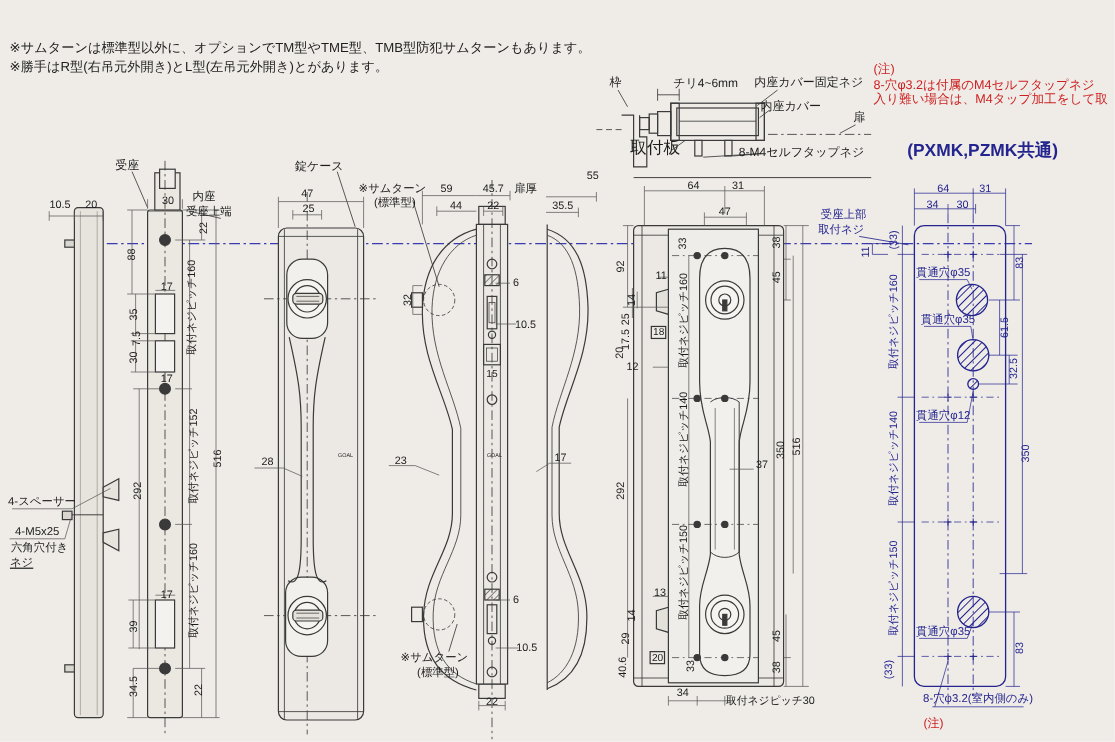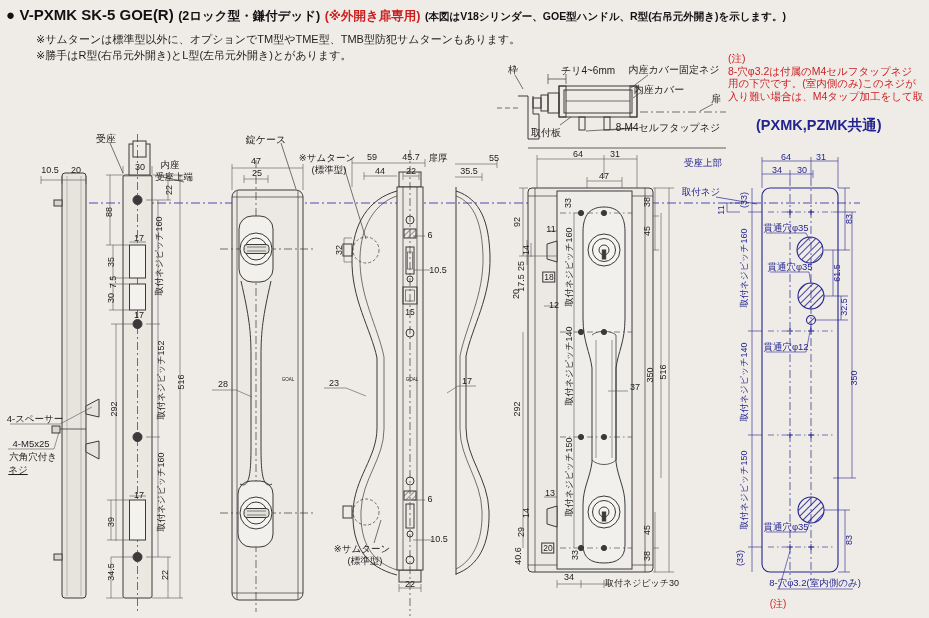--- a/index.html
+++ b/index.html
@@ -7,21 +7,21 @@
          font-family:"Liberation Sans","DejaVu Sans",sans-serif;}
   .lbl{position:absolute;white-space:nowrap;line-height:1.05;font-size:9px;color:#1d1d1d;}
   .lbl.b{color:#24248f;}
   .lbl.r{color:#cc1f1f;}
   .lbl.box{border:0.8px solid #333;padding:0 1px;background:#efece8;}
   #titlebar{position:absolute;left:6px;top:6px;color:#111;}
   #titlebar .t1{font-size:15px;font-weight:bold;}
   #titlebar .t2{font-size:12.5px;font-weight:bold;}
   #titlebar .t3{font-size:12.5px;font-weight:bold;color:#cc1f1f;}
   #titlebar .t4{font-size:10.5px;font-weight:bold;}
-  .noteline{position:absolute;font-size:11px;color:#1d1d1d;margin-left:28px;}
+  .noteline{position:absolute;font-size:11px;color:#1d1d1d;}
   #rednote{position:absolute;left:728px;top:52px;width:200px;color:#cc1f1f;font-size:10.5px;line-height:12.5px;}
   #cutheading{position:absolute;left:756px;top:116px;color:#24248f;font-weight:bold;}
   #cutheading .c1{font-size:17px;letter-spacing:1px;}
   #cutheading .c2{font-size:14.5px;text-align:center;}
   svg{position:absolute;left:0;top:0;}
 </style>
 </head>
 <body>
 
 <div id="stage">
@@ -232,65 +232,57 @@
       <path d="M852,212 V478 M833,212 H856 M833,478 H856"></path>
       <path d="M845,510 V572 M824,510 H850 M838,572 H850"></path>
       <path d="M766,233 H806 L810,241"></path>
       <path d="M770,272 H809 L811,284"></path>
       <path d="M766,352 H806 L811,326"></path>
       <path d="M766,532 H806 L811,519"></path>
       <path d="M777,589 H853 M779,589 L790,551"></path>
     </g>
   </svg>
 
-  <div id="titlebar">
-    <span class="t1">●</span>
-    <span class="t1">V-PXMK SK-5 GOE(R)</span>
-    <span class="t2">(2ロック型・鎌付デッド)</span>
-    <span class="t3">(※外開き扉専用)</span>
-    <span class="t4">(本図はV18シリンダー、GOE型ハンドル、R型(右吊元外開き)を示します。)</span>
-  </div>
   <div class="noteline" style="left:8px;top:32px;">※サムターンは標準型以外に、オプションでTM型やTME型、TMB型防犯サムターンもあります。</div>
   <div class="noteline" style="left:8px;top:48px;">※勝手はR型(右吊元外開き)とL型(左吊元外開き)とがあります。</div>
 
   <div id="rednote">
     <div>(注)</div>
     <div>8-穴φ3.2は付属のM4セルフタップネジ</div>
-    <div>用の下穴です。(室内側のみ)このネジが</div>
     <div>入り難い場合は、M4タップ加工をして取</div>
   </div>
 
   <div id="cutheading">
     <div class="c2">(PXMK,PZMK共通)</div>
   </div>
 
   <div id="annotations">
       <span class="lbl" style="left: 513px; top: 70px; font-size: 10px; transform: translate(-50%, -50%);">枠</span>
       <span class="lbl" style="left: 588px; top: 71px; font-size: 10px; transform: translate(-50%, -50%);">チリ4~6mm</span>
       <span class="lbl" style="left: 674px; top: 70px; font-size: 10px; transform: translate(-50%, -50%);">内座カバー固定ネジ</span>
       <span class="lbl" style="left: 659px; top: 90px; font-size: 10px; transform: translate(-50%, -50%);">内座カバー</span>
       <span class="lbl" style="left: 716px; top: 99px; font-size: 10px; transform: translate(-50%, -50%);">扉</span>
-      <span class="lbl" style="left: 546px; top: 123px; font-size: 10px; transform: translate(-50%, -50%); margin-top: 10px;">取付板</span>
+      <span class="lbl" style="left: 546px; top: 123px; font-size: 14px; transform: translate(-50%, -50%);">取付板</span>
       <span class="lbl" style="left: 668px; top: 128px; font-size: 10px; transform: translate(-50%, -50%);">8-M4セルフタップネジ</span>
       <span class="lbl" style="left: 106px; top: 139px; font-size: 10px; transform: translate(-50%, -50%);">受座</span>
       <span class="lbl" style="left: 170px; top: 165px; font-size: 9.5px; transform: translate(-50%, -50%);">内座</span>
       <span class="lbl" style="left: 174px; top: 177px; font-size: 9.5px; transform: translate(-50%, -50%);">受座上端</span>
       <span class="lbl" style="left: 266px; top: 140px; font-size: 10px; transform: translate(-50%, -50%);">錠ケース</span>
       <span class="lbl" style="left: 327px; top: 158px; font-size: 9.5px; transform: translate(-50%, -50%);">※サムターン</span>
       <span class="lbl" style="left: 329px; top: 170px; font-size: 9.5px; transform: translate(-50%, -50%);">(標準型)</span>
       <span class="lbl" style="left: 362px; top: 549px; font-size: 9.5px; transform: translate(-50%, -50%);">※サムターン</span>
       <span class="lbl" style="left: 365px; top: 561px; font-size: 9.5px; transform: translate(-50%, -50%);">(標準型)</span>
       <span class="lbl" style="left: 438px; top: 158px; font-size: 9.5px; transform: translate(-50%, -50%);">扉厚</span>
       <span class="lbl" style="left: 35px; top: 419px; font-size: 9.5px; transform: translate(-50%, -50%);">4-スペーサー</span>
       <span class="lbl" style="left: 31px; top: 444px; font-size: 9.5px; transform: translate(-50%, -50%);">4-M5x25</span>
       <span class="lbl" style="left: 33px; top: 457px; font-size: 9.5px; transform: translate(-50%, -50%);">六角穴付き</span>
       <span class="lbl" style="left: 18px; top: 470px; font-size: 9.5px; transform: translate(-50%, -50%); text-decoration: underline;">ネジ</span>
       <span class="lbl" style="left: 288px; top: 380px; font-size: 4.5px; transform: translate(-50%, -50%);">GOAL</span>
       <span class="lbl" style="left: 412px; top: 380px; font-size: 4.5px; transform: translate(-50%, -50%);">GOAL</span>
-      <span class="lbl b" style="left: 703px; top: 164px; font-size: 9.5px; transform: translate(-50%, -50%); font-family: Liberation Mono, monospace;">受座上部</span>
+      <span class="lbl b" style="left: 703px; top: 180px; font-size: 9.5px; transform: translate(-50%, -50%);">受座上部</span>
       <span class="lbl b" style="left: 701px; top: 192px; font-size: 9.5px; transform: translate(-50%, -50%);">取付ネジ</span>
       <span class="lbl b" style="left: 786px; top: 228px; font-size: 9.5px; transform: translate(-50%, -50%);">貫通穴φ35</span>
       <span class="lbl b" style="left: 790px; top: 267px; font-size: 9.5px; transform: translate(-50%, -50%);">貫通穴φ35</span>
       <span class="lbl b" style="left: 786px; top: 347px; font-size: 9.5px; transform: translate(-50%, -50%);">貫通穴φ12</span>
       <span class="lbl b" style="left: 786px; top: 527px; font-size: 9.5px; transform: translate(-50%, -50%);">貫通穴φ35</span>
       <span class="lbl b" style="left: 815px; top: 583px; font-size: 9.5px; transform: translate(-50%, -50%);">8-穴φ3.2(室内側のみ)</span>
       <span class="lbl r" style="left: 778px; top: 604px; font-size: 10px; transform: translate(-50%, -50%);">(注)</span>
       <span class="lbl" style="left: 50px; top: 171px; transform: translate(-50%, -50%);">10.5</span>
       <span class="lbl" style="left: 76px; top: 171px; transform: translate(-50%, -50%);">20</span>
       <span class="lbl" style="left: 140px; top: 168px; transform: translate(-50%, -50%);">30</span>
@@ -310,42 +302,42 @@
       <span class="lbl" style="left: 112px; top: 522px; transform: translate(-50%, -50%) rotate(-90deg);">39</span>
       <span class="lbl" style="left: 112px; top: 572px; transform: translate(-50%, -50%) rotate(-90deg);">34.5</span>
       <span class="lbl" style="left: 166px; top: 575px; transform: translate(-50%, -50%) rotate(-90deg);">22</span>
       <span class="lbl" style="left: 256px; top: 162px; transform: translate(-50%, -50%);">47</span>
       <span class="lbl" style="left: 257px; top: 174px; transform: translate(-50%, -50%);">25</span>
       <span class="lbl" style="left: 223px; top: 385px; transform: translate(-50%, -50%);">28</span>
       <span class="lbl" style="left: 372px; top: 158px; transform: translate(-50%, -50%);">59</span>
       <span class="lbl" style="left: 380px; top: 172px; transform: translate(-50%, -50%);">44</span>
       <span class="lbl" style="left: 411px; top: 158px; transform: translate(-50%, -50%);">45.7</span>
       <span class="lbl" style="left: 411px; top: 172px; transform: translate(-50%, -50%);">22</span>
-      <span class="lbl" style="left: 476px; top: 159px; transform: translate(-50%, -50%); padding-left: 36px;">55</span>
+      <span class="lbl" style="left: 476px; top: 147px; transform: translate(-50%, -50%); padding-left: 36px;">55</span>
       <span class="lbl" style="left: 469px; top: 172px; transform: translate(-50%, -50%);">35.5</span>
       <span class="lbl" style="left: 340px; top: 250px; transform: translate(-50%, -50%) rotate(-90deg);">32</span>
       <span class="lbl" style="left: 430px; top: 236px; transform: translate(-50%, -50%);">6</span>
       <span class="lbl" style="left: 438px; top: 271px; transform: translate(-50%, -50%);">10.5</span>
       <span class="lbl" style="left: 410px; top: 312px; font-size: 8.5px; transform: translate(-50%, -50%);">15</span>
       <span class="lbl" style="left: 334px; top: 384px; transform: translate(-50%, -50%);">23</span>
       <span class="lbl" style="left: 467px; top: 382px; transform: translate(-50%, -50%);">17</span>
       <span class="lbl" style="left: 430px; top: 500px; transform: translate(-50%, -50%);">6</span>
       <span class="lbl" style="left: 439px; top: 540px; transform: translate(-50%, -50%);">10.5</span>
       <span class="lbl" style="left: 410px; top: 585px; transform: translate(-50%, -50%);">22</span>
       <span class="lbl" style="left: 578px; top: 155px; transform: translate(-50%, -50%);">64</span>
       <span class="lbl" style="left: 615px; top: 155px; transform: translate(-50%, -50%);">31</span>
       <span class="lbl" style="left: 604px; top: 177px; transform: translate(-50%, -50%);">47</span>
       <span class="lbl" style="left: 518px; top: 222px; transform: translate(-50%, -50%) rotate(-90deg);">92</span>
       <span class="lbl" style="left: 551px; top: 230px; transform: translate(-50%, -50%);">11</span>
       <span class="lbl" style="left: 527px; top: 250px; transform: translate(-50%, -50%) rotate(-90deg);">14</span>
       <span class="lbl" style="left: 522px; top: 266px; transform: translate(-50%, -50%) rotate(-90deg);">25</span>
       <span class="lbl" style="left: 522px; top: 283px; transform: translate(-50%, -50%) rotate(-90deg);">17.5</span>
       <span class="lbl" style="left: 517px; top: 294px; transform: translate(-50%, -50%) rotate(-90deg);">20</span>
       <span class="lbl box" style="left: 549px; top: 277px; font-size: 8.5px; transform: translate(-50%, -50%);">18</span>
-      <span class="lbl" style="left: 554px; top: 306px; transform: translate(-50%, -50%);">12</span>
+      <span class="lbl" style="left: 527px; top: 306px; transform: translate(-50%, -50%);">12</span>
       <span class="lbl" style="left: 570px; top: 267px; transform: translate(-50%, -50%) rotate(-90deg);">取付ネジピッチ160</span>
       <span class="lbl" style="left: 569px; top: 203px; transform: translate(-50%, -50%) rotate(-90deg);">33</span>
       <span class="lbl" style="left: 648px; top: 202px; transform: translate(-50%, -50%) rotate(-90deg);">38</span>
       <span class="lbl" style="left: 648px; top: 231px; transform: translate(-50%, -50%) rotate(-90deg);">45</span>
       <span class="lbl" style="left: 518px; top: 409px; transform: translate(-50%, -50%) rotate(-90deg);">292</span>
       <span class="lbl" style="left: 570px; top: 366px; transform: translate(-50%, -50%) rotate(-90deg);">取付ネジピッチ140</span>
       <span class="lbl" style="left: 635px; top: 388px; transform: translate(-50%, -50%);">37</span>
       <span class="lbl" style="left: 651px; top: 375px; transform: translate(-50%, -50%) rotate(-90deg);">350</span>
       <span class="lbl" style="left: 664px; top: 372px; transform: translate(-50%, -50%) rotate(-90deg);">516</span>
       <span class="lbl" style="left: 570px; top: 477px; transform: translate(-50%, -50%) rotate(-90deg);">取付ネジピッチ150</span>

